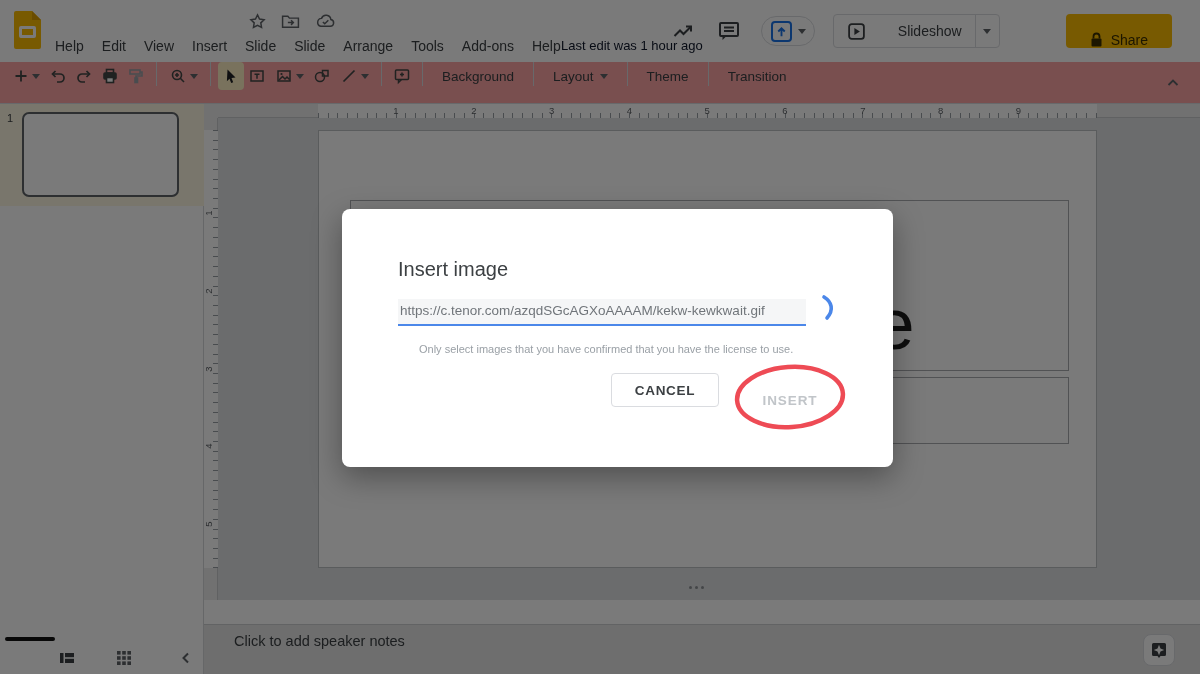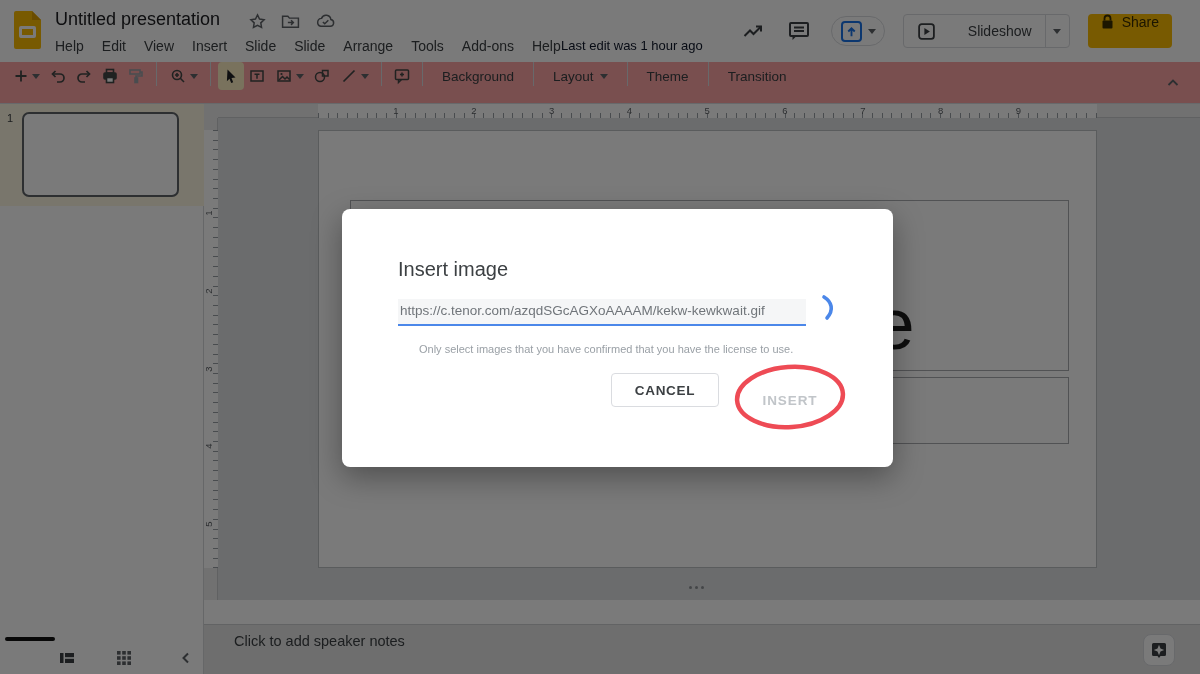--- a/index.html
+++ b/index.html
@@ -21,21 +21,21 @@
   .last-edit { position:absolute; left:561px; top:38px; font-size:13px; color:#0f172a; }
   .topbar-right { position:absolute; right:28px; top:0; height:62px; display:flex; align-items:center; gap:18px; }
   .icon-btn { width:28px; height:28px; display:flex; align-items:center; justify-content:center; color:#3c4043; }
   .present-pill { height:30px; border:1px solid #dadce0; border-radius:16px; display:flex; align-items:center; padding:0 8px 0 9px; gap:6px; background:#fff; }
   .present-box { width:21px; height:21px; border:2px solid #1a73e8; border-radius:4px; display:flex; align-items:center; justify-content:center; }
   .caret { width:0; height:0; border-left:4px solid transparent; border-right:4px solid transparent; border-top:5px solid #5f6368; }
   .slideshow-btn { height:34px; border:1px solid #dadce0; border-radius:4px; display:flex; align-items:center; background:#fff; }
   .slideshow-main { display:flex; align-items:center; gap:9px; padding:0 13px; }
   .slideshow-label { font-size:14px; font-weight:500; color:#3c4043;margin-left:23px; }
   .slideshow-caret { border-left:1px solid #dadce0; height:34px; width:24px; display:flex; align-items:center; justify-content:center; }
-  .share-btn { height:34px; background:#fbbc04; border:none; border-radius:4px; display:flex; align-items:flex-start; gap:8px; padding:0 13px; font-size:14px; font-weight:500; color:#3c2f00; }
+  .share-btn { height:34px; background:#fbbc04; border:none; border-radius:4px; display:flex; align-items:flex-end; gap:8px; padding:0 24px; font-size:14px; font-weight:500; color:#3c2f00;margin-left:48px; }
 
   
   .toolbar { position:absolute; left:0; top:62px; width:1200px; height:42px; background:#fca5a5; border-bottom:1px solid #dadce0; display:flex; align-items:flex-start; padding-left:8px; }
   .tb-btn { height:28px; min-width:26px; display:flex; align-items:center; justify-content:center; border-radius:4px; color:#444746; padding:0 2px; }
   .tb-btn.with-caret { gap:3px; padding:0 5px; }
   .tb-btn.active { background:#fdefc3; }
   .tb-btn.disabled { color:#9aa0a6; }
   .tb-sep { width:1px; height:24px; background:#dadce0; margin:0 7px; }
   .tb-label { font-size:13.5px; color:#3c4043; padding:0 12px; height:28px; display:flex; align-items:center; gap:6px; border-radius:4px; }
   .tb-collapse { position:absolute; right:14px; top:8px; width:26px; height:26px; display:flex; align-items:center; justify-content:center; color:#5f6368; }
@@ -84,21 +84,20 @@
 </style>
 </head>
 <body>
 
 <div class="screen">
 
   <header class="topbar">
     <div class="logo">
         <span class="logo-rect"></span>
       </div>
-    <div class="doc-title">Untitled presentation</div>
     <div class="title-icons">
       <span class="icon-btn" style="width:18px;height:18px">
         <svg width="17" height="17" viewBox="0 0 16 16" fill="none" stroke="#5f6368" stroke-width="1.4">
             <path d="M8 1.8l1.9 3.9 4.3.6-3.1 3 .7 4.3L8 11.6l-3.8 2 .7-4.3-3.1-3 4.3-.6z"></path>
           </svg>
       </span>
       <span class="icon-btn" style="width:20px;height:18px">
         <svg width="19" height="17" viewBox="0 0 18 16" fill="none" stroke="#5f6368" stroke-width="1.4">
             <path d="M1.5 3h5l1.5 1.8h8.5V13.5H1.5z"></path>
             <path d="M6.5 9h5M9.5 6.8l2.2 2.2-2.2 2.2"></path>

